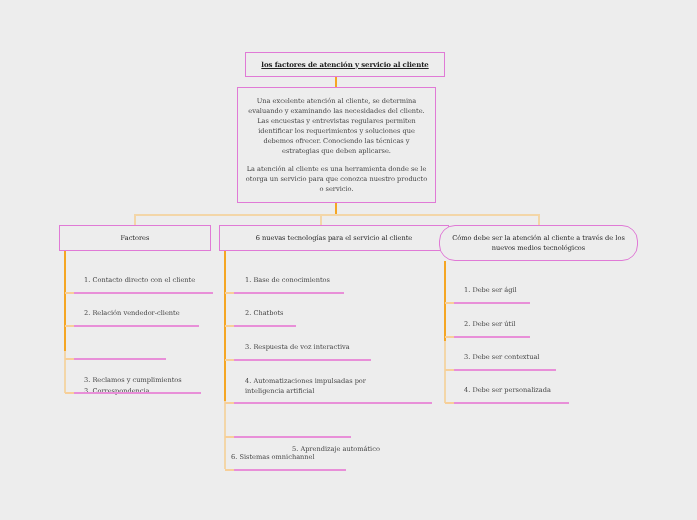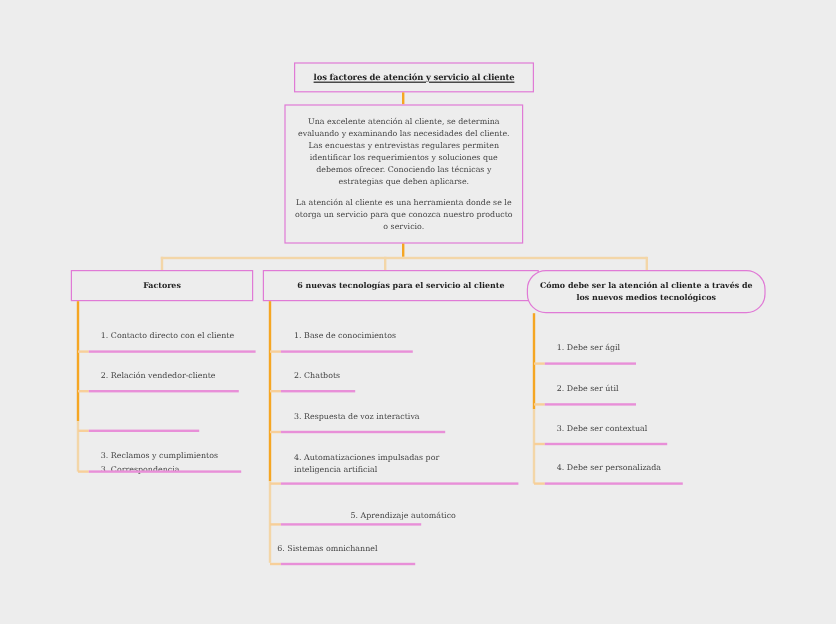--- a/index.html
+++ b/index.html
@@ -28,21 +28,21 @@
     }
     .desc-box {
       left: 237px; top: 87px; width: 199px; height: 116px;
       flex-direction: column; padding: 4px 6px;
     }
     .desc-p {
       font-size: 6.6px; line-height: 10px; color: #444; margin: 0;
     }
     .desc-p + .desc-p { margin-top: 8px; }
     .cat-box { height: 26px; top: 225px; }
-    .cat-text { font-size: 6.6px; font-weight: bold; color: #222; line-height: 10px; }
+    .cat-text { font-size: 6.6px; font-weight: normal; color: #222; line-height: 10px; }
     .cat-1 { left: 59px; width: 152px; }
     .cat-2 { left: 219px; width: 230px; }
     .cat-3 { left: 439px; width: 199px; height: 36px; border-radius: 16px; }
 
     .line-orange { position: absolute; background: #f5a623; }
     .line-light { position: absolute; background: #f3d6a8; }
     .underline-pink { position: absolute; height: 1.5px; background: #e88fd8; }
     .stub { position: absolute; height: 1.5px; background: #f7cf99; width: 9px; }
 
     .item-text {
@@ -112,21 +112,21 @@
 
 <div class="item-text" style="left:245px; top:342px;">3. Respuesta de voz interactiva</div>
 <div class="stub" style="left:225px; top:359px;"></div>
 <div class="underline-pink" style="left:234px; top:359px; width:137px;"></div>
 
 <div class="item-text" style="left:245px; top:376px;">4. Automatizaciones impulsadas por</div>
 <div class="item-text" style="left:245px; top:386px;">inteligencia artificial</div>
 <div class="stub" style="left:225px; top:402px;"></div>
 <div class="underline-pink" style="left:234px; top:402px; width:198px;"></div>
 
-<div class="item-text" style="left:245px; top:425px;padding-left:47px;">5. Aprendizaje automático</div>
+<div class="item-text" style="left:245px; top:444px;padding-left:47px;">5. Aprendizaje automático</div>
 <div class="stub" style="left:225px; top:436px;"></div>
 <div class="underline-pink" style="left:234px; top:436px; width:117px;"></div>
 
 <div class="item-text" style="left:231px; top:452px;">6. Sistemas omnichannel</div>
 <div class="stub" style="left:225px; top:469px;"></div>
 <div class="underline-pink" style="left:234px; top:469px; width:112px;"></div>
 
 <div class="line-orange" style="left:444px; top:261px; width:1.5px; height:80px;"></div>
 <div class="line-light" style="left:444px; top:341px; width:1.5px; height:62px;"></div>
 

